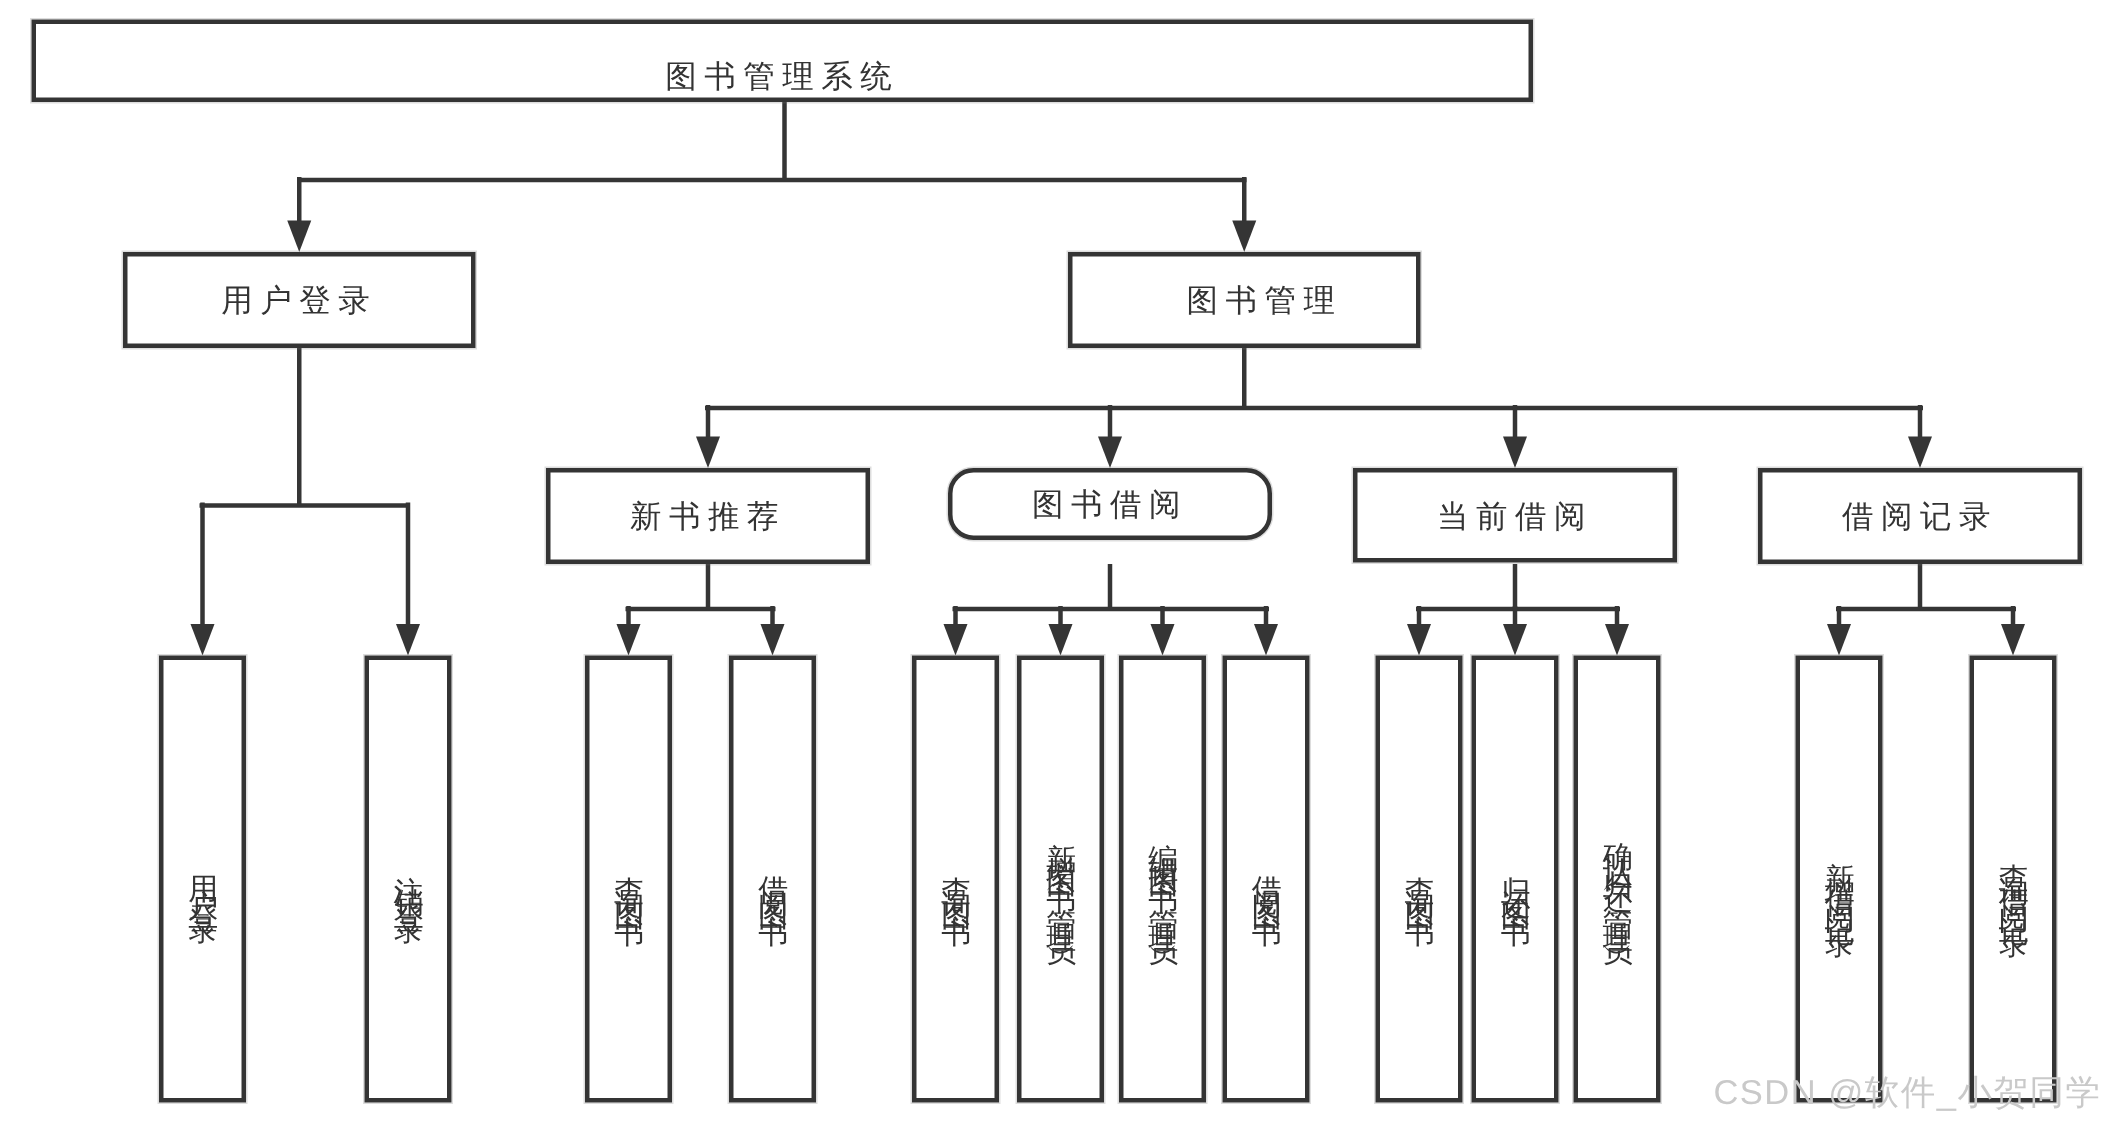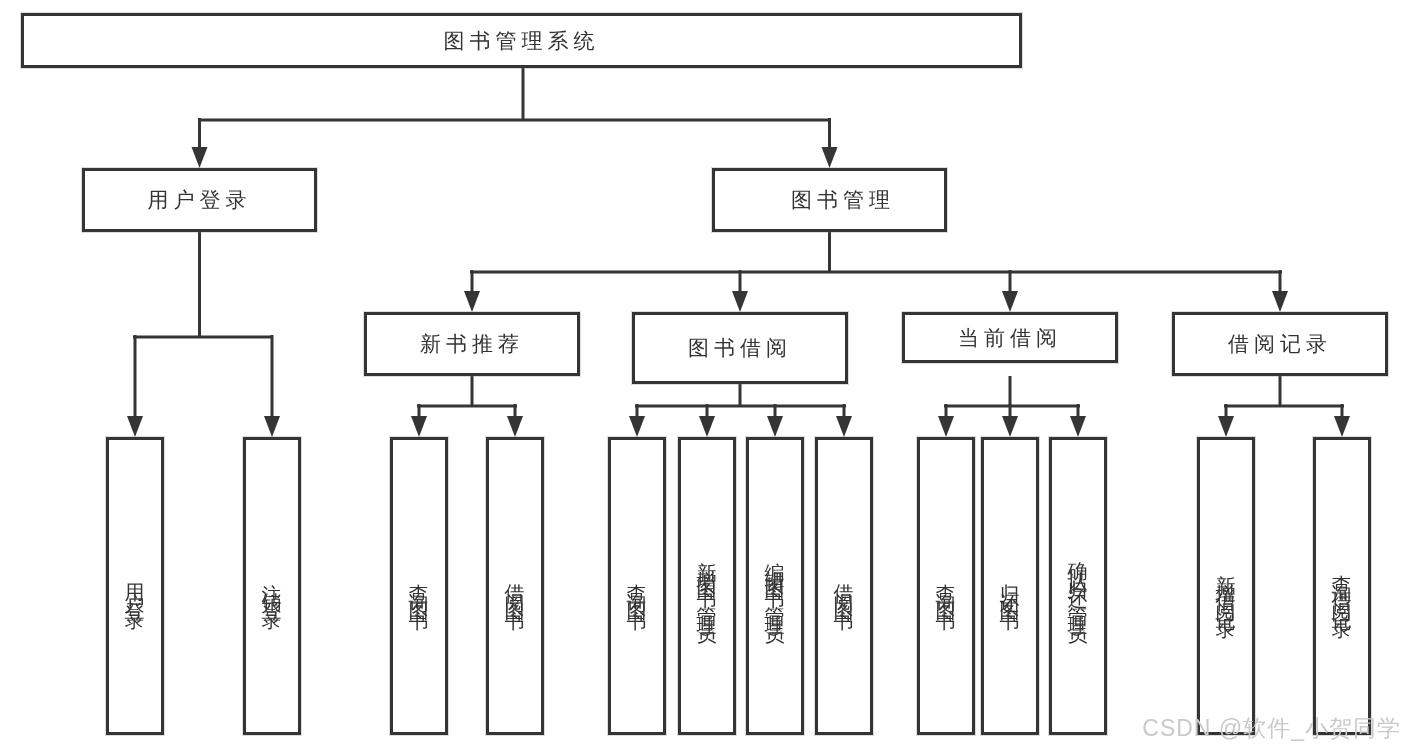--- a/index.html
+++ b/index.html
@@ -117,38 +117,38 @@
     <polygon points="767,416 783,416 775,437"></polygon>
     <polygon points="836,416 852,416 844,437"></polygon>
     <polygon points="938,416 954,416 946,437"></polygon>
     <polygon points="1002,416 1018,416 1010,437"></polygon>
     <polygon points="1070,416 1086,416 1078,437"></polygon>
     <polygon points="1218,416 1234,416 1226,437"></polygon>
     <polygon points="1334,416 1350,416 1342,437"></polygon>
   </g>
 </svg>
 
-<div class="node hnode" style="left:21px;top:13px;width:1001px;height:55px;">
+<div class="node hnode" style="left:21px;top:13px;width:1001px;height:55px;align-items:flex-end;">
   <span>图书管理系统</span>
 </div>
 
 <div class="node hnode" style="left:82px;top:168px;width:235px;height:64px;">
   <span>用户登录</span>
 </div>
 <div class="node hnode" style="left:712px;top:168px;width:235px;height:64px;padding-left:27px;">
   <span>图书管理</span>
 </div>
 
 <div class="node hnode" style="left:364px;top:312px;width:216px;height:64px;">
   <span>新书推荐</span>
 </div>
-<div class="node hnode" style="left:632px;top:312px;width:216px;height:72px;">
+<div class="node hnode" style="left:632px;top:312px;width:216px;height:48px;border-radius:17px;">
   <span>图书借阅</span>
 </div>
-<div class="node hnode" style="left:902px;top:312px;width:216px;height:51px;">
+<div class="node hnode" style="left:902px;top:312px;width:216px;height:63px;">
   <span>当前借阅</span>
 </div>
 <div class="node hnode" style="left:1172px;top:312px;width:216px;height:64px;">
   <span>借阅记录</span>
 </div>
 
 <div class="node vnode" style="left:106px;">
   <span class="vtext">用户登录</span>
 </div>
 <div class="node vnode" style="left:243px;">

